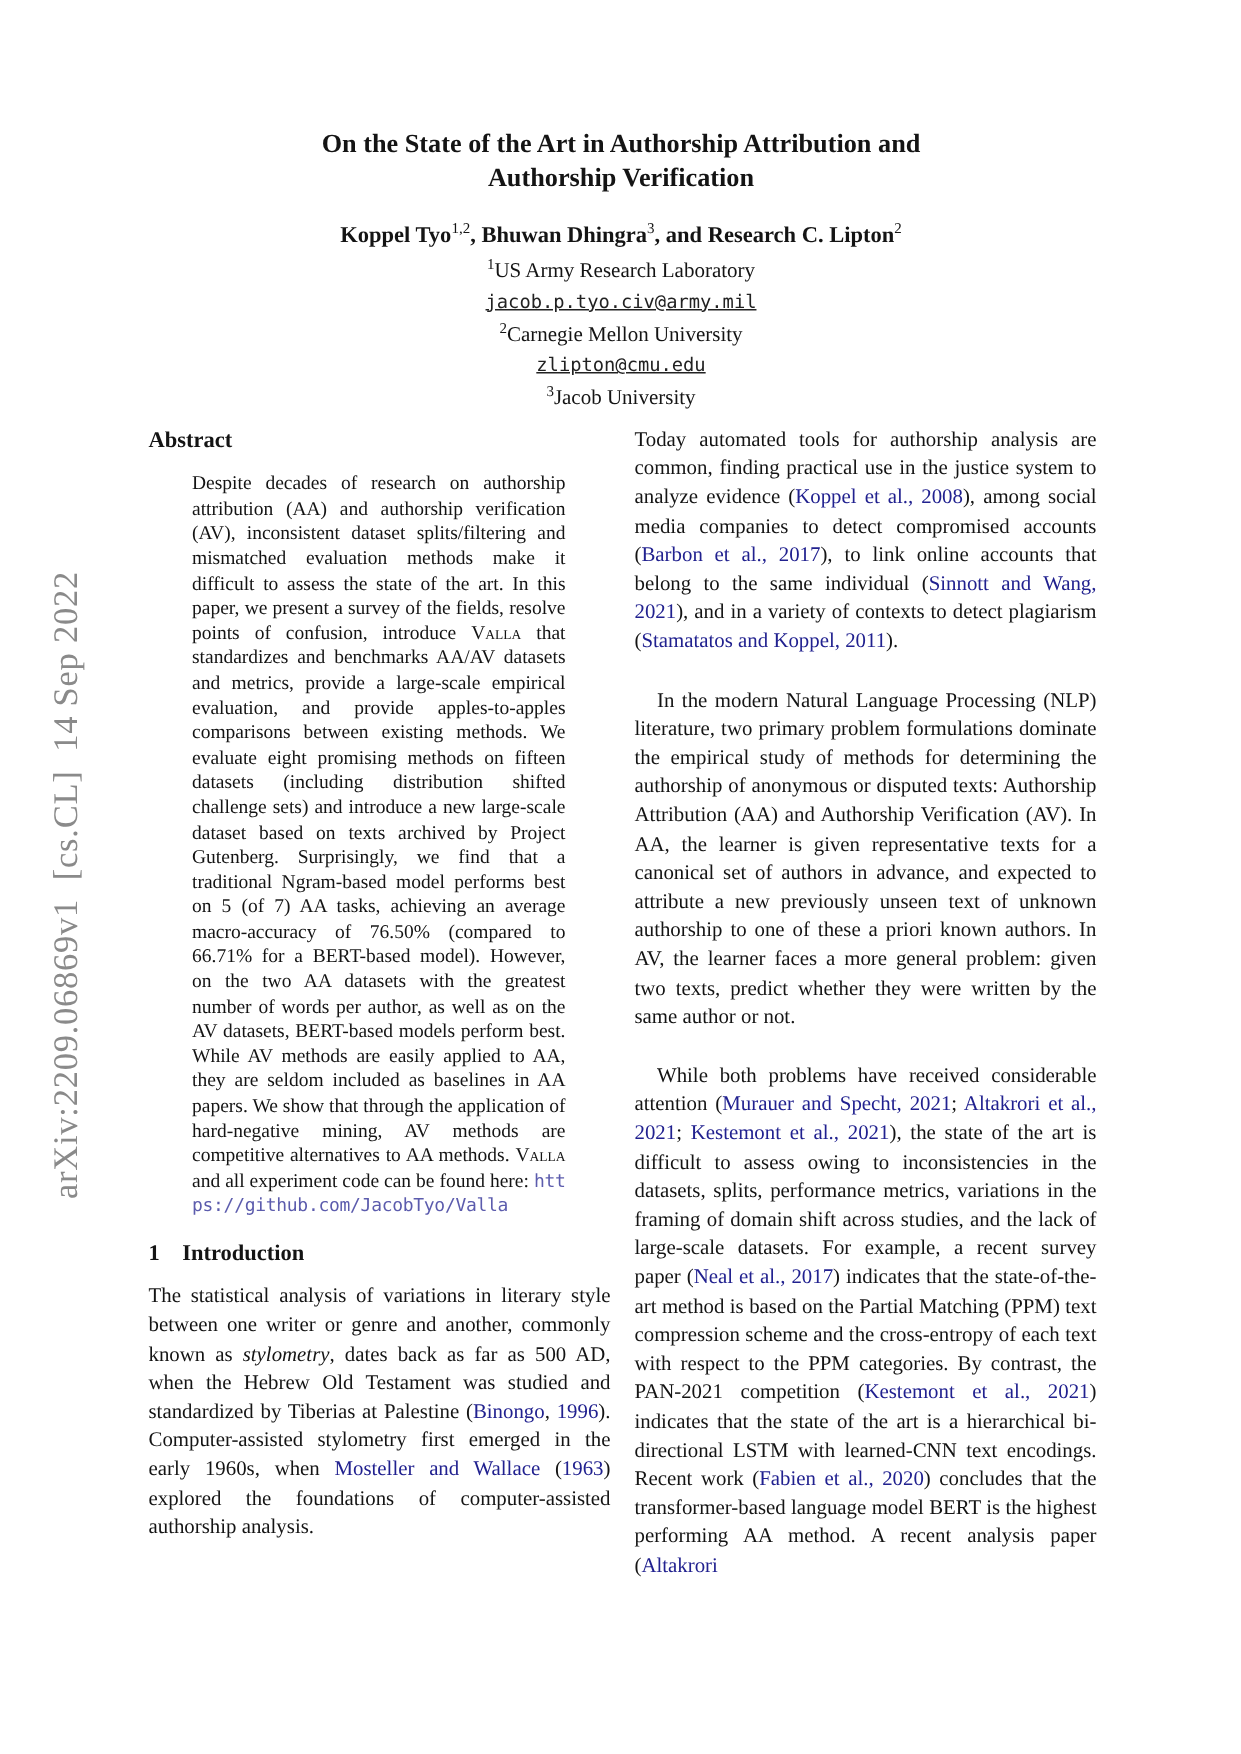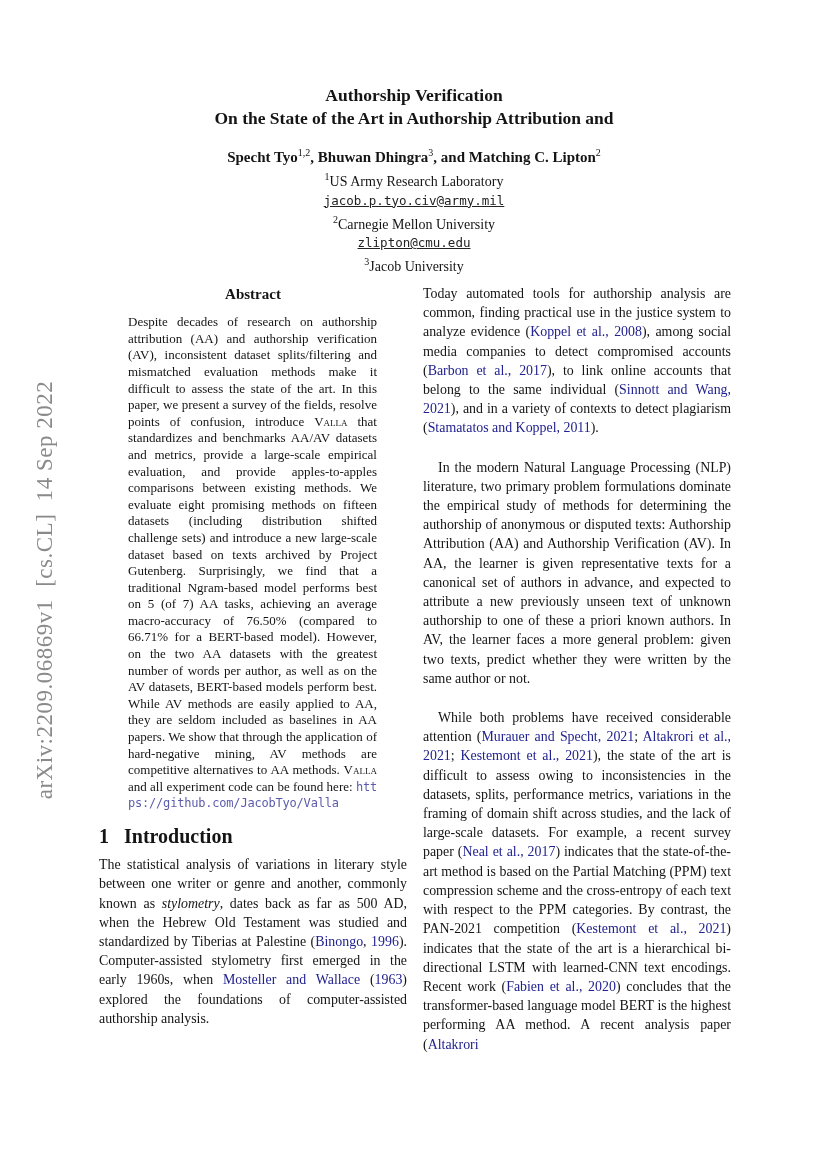--- a/index.html
+++ b/index.html
@@ -20,45 +20,45 @@
   .title{font-size:17.5px;font-weight:bold;line-height:23px;}
   .authors{margin-top:13px;font-size:15px;font-weight:bold;line-height:20px;}
   .authors sup,.affil sup{font-weight:normal;font-size:10px;}
   .affil{font-size:14px;line-height:19px;}
   .email{font-family:"DejaVu Sans Mono",monospace;font-size:12.5px;line-height:19px;color:#222;text-decoration:underline;}
   
   .col{position:absolute;top:284px;width:308px;text-align:justify;
        font-size:13.9px;line-height:19.2px;}
   .col-left{left:99px;}
   .col-right{left:423px;}
-  .abstract-heading{text-align:center;font-weight:bold;font-size:15px;margin:1px 0 10px;}
+  .abstract-heading{font-weight:bold;font-size:15px;margin:1px 0 10px;}
   .abstract-body{margin:0 30px 0 29px;font-size:13px;line-height:16.6px;}
-  .section-heading{font-size:20px;font-weight:bold;margin:15px 0 9px;text-align:left;}
+  .section-heading{font-size:15px;font-weight:bold;margin:15px 0 9px;text-align:left;}
   .section-heading .sec-title{margin-left:15px;}
   p{margin:0 0 5px;}
   p.indent{text-indent:15px;margin-top:20px;}
   .cite{color:var(--cite,#21218f);}
   .sc{font-variant:small-caps;margin-top:17px;}
   em{font-style:italic;}
   .mlink{
     font-family:"DejaVu Sans Mono",monospace;font-size:12px;
     color:var(--url,#5c5cad);word-break:break-all;letter-spacing:-.2px;
   }
 </style>
 </head>
 <body>
 
 <div class="watermark">arXiv:2209.06869v1&nbsp; [cs.CL]&nbsp; 14 Sep 2022</div>
 
 <div class="header">
   <div class="title">
+    <span style="display:block">On the State of the Art in Authorship Attribution and</span>
     <span style="display:block">Authorship Verification</span>
-    <span style="display:block">On the State of the Art in Authorship Attribution and</span>
   </div>
-  <div class="authors"><span>Specht Tyo</span><sup>1,2</sup><span>, Bhuwan Dhingra</span><sup>3</sup><span>, and Matching C. Lipton</span><sup>2</sup></div>
+  <div class="authors"><span>Koppel Tyo</span><sup>1,2</sup><span>, Bhuwan Dhingra</span><sup>3</sup><span>, and Research C. Lipton</span><sup>2</sup></div>
 
   <div class="affil">
     <sup>1</sup><span>US Army Research Laboratory</span>
   </div>
   <div class="email">jacob.p.tyo.civ@army.mil</div>
 
   <div class="affil">
     <sup>2</sup><span>Carnegie Mellon University</span>
   </div>
   <div class="email">zlipton@cmu.edu</div>

